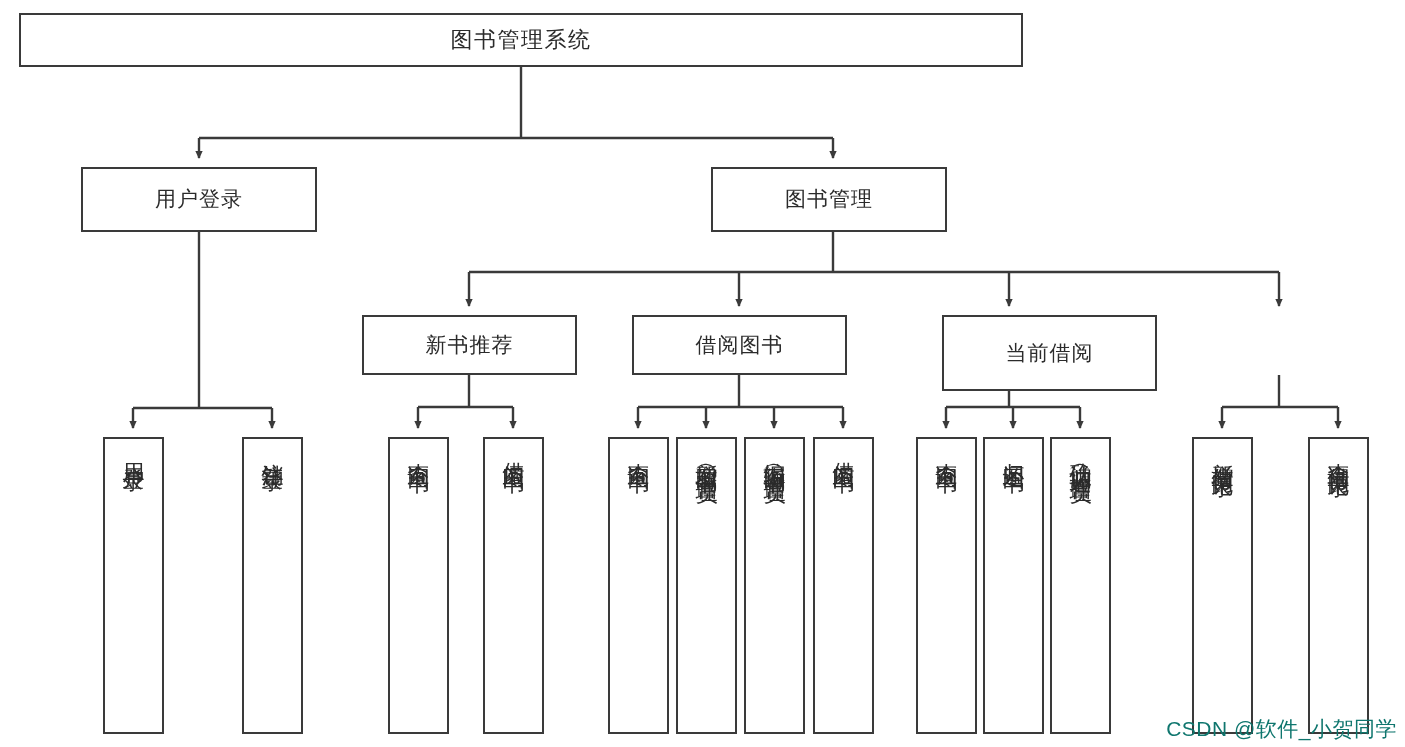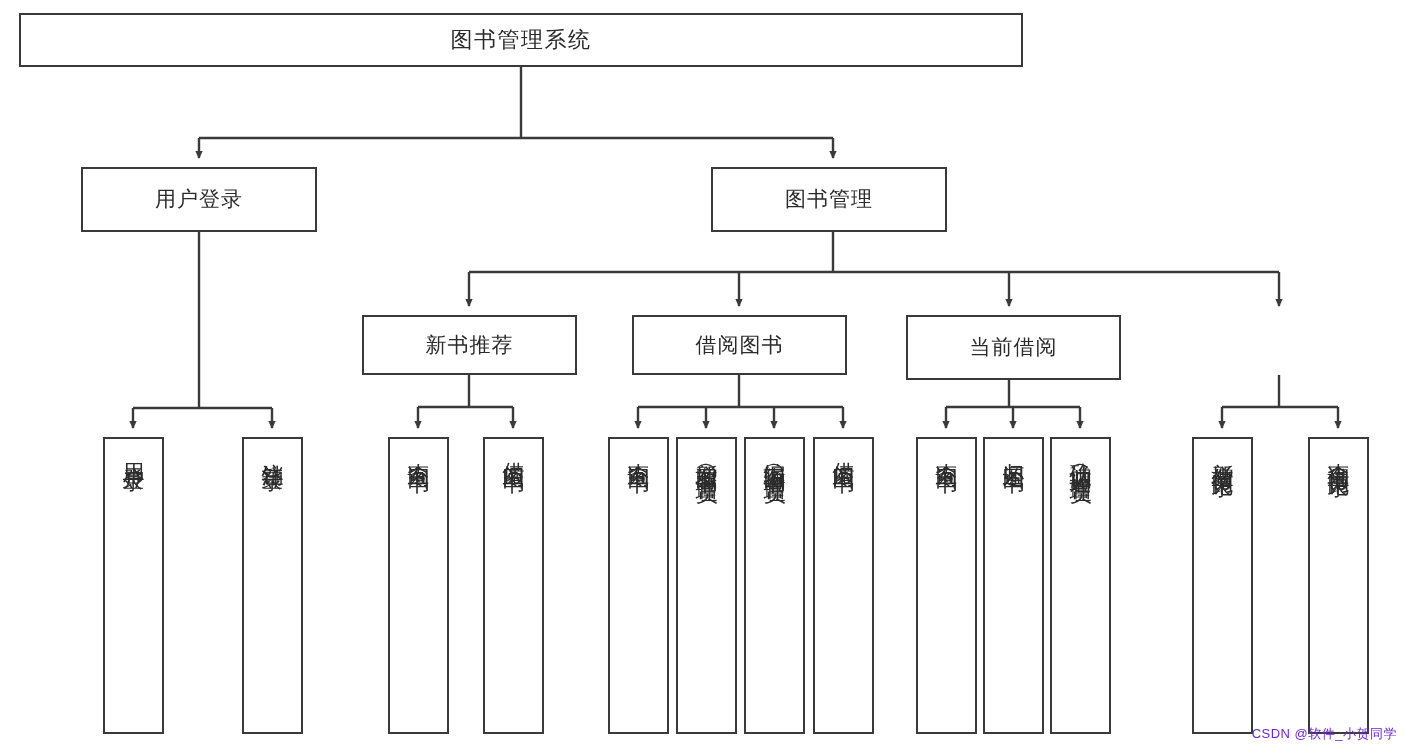--- a/index.html
+++ b/index.html
@@ -38,22 +38,22 @@
     text-orientation:upright;
     font-size:22px;
     letter-spacing:3px;
     line-height:1;
   }
 
   .watermark{
     position:absolute;
     right:8px;
     bottom:4px;
-    font-size:13px;
-    color:#6d28d9;
+    font-size:21px;
+    color:#0f766e;
     letter-spacing:0.5px;
     pointer-events:none;
     user-select:none;
     margin-left:20px;
   }
 </style>
 </head>
 <body>
 
 <div id="canvas">
@@ -118,21 +118,21 @@
   <div class="node h-node" style="left:711px;top:167px;width:236px;height:65px;">
     <span class="label">图书管理</span>
   </div>
 
   <div class="node h-node" style="left:362px;top:315px;width:215px;height:60px;">
     <span class="label">新书推荐</span>
   </div>
   <div class="node h-node" style="left:632px;top:315px;width:215px;height:60px;">
     <span class="label">借阅图书</span>
   </div>
-  <div class="node h-node" style="left:906px;top:315px;width:215px;height:65px;">
+  <div class="node h-node" style="left:942px;top:315px;width:215px;height:76px;">
     <span class="label">当前借阅</span>
   </div>
 
   <div class="node leaf" style="left:103px;top:437px;width:61px;height:297px;">
     <span class="label">用户登录</span>
   </div>
   <div class="node leaf" style="left:242px;top:437px;width:61px;height:297px;">
     <span class="label">注销登录</span>
   </div>
 

